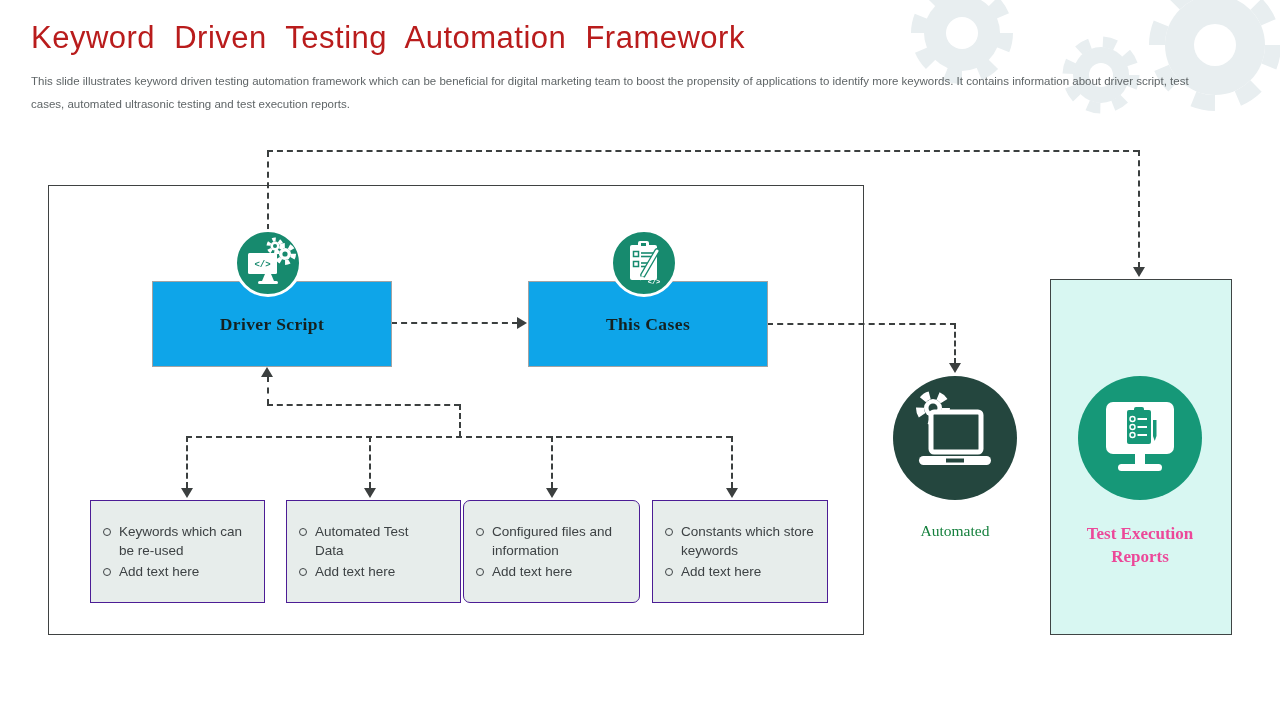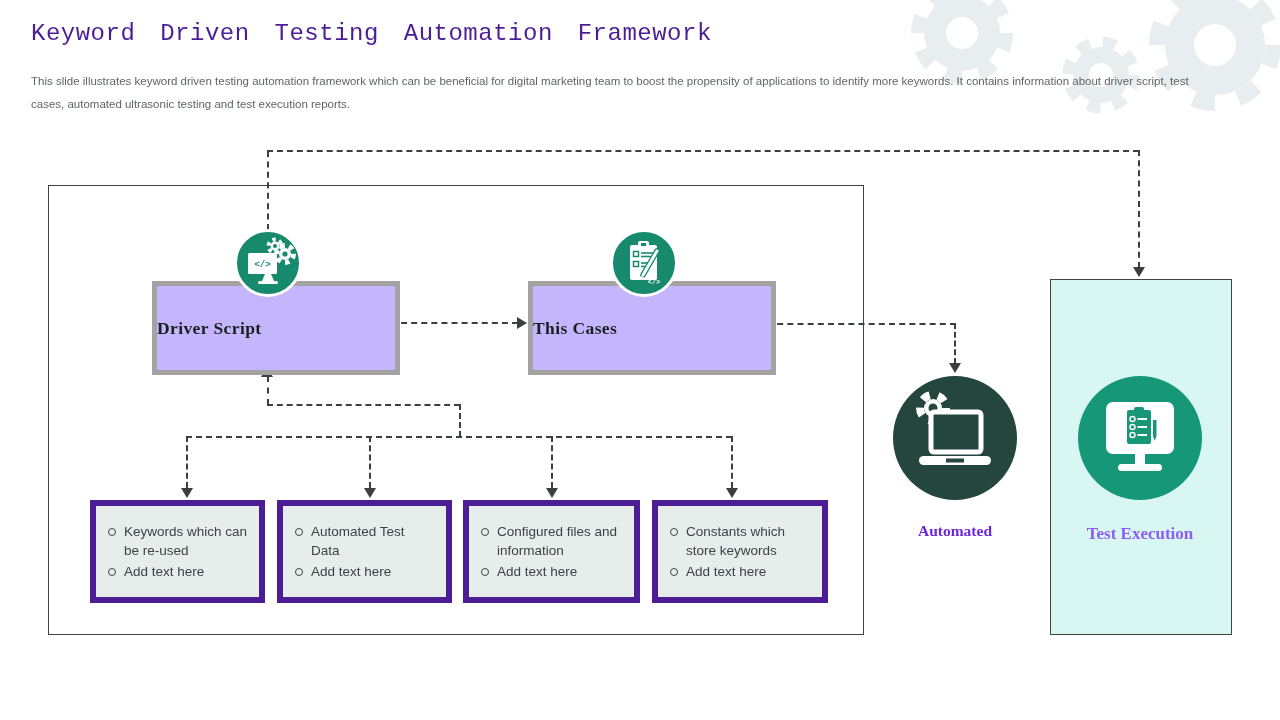--- a/index.html
+++ b/index.html
@@ -1,58 +1,58 @@
 <!DOCTYPE html>
 <html><head>
 <meta charset="utf-8">
 <style>
   html,body{margin:0;padding:0;background:#ffffff;}
   .stage{position:relative;width:1280px;height:720px;background:#ffffff;overflow:hidden;
          font-family:"Liberation Sans",sans-serif;}
   .abs{position:absolute;}
 
   
-  .title{left:31px;top:20px;width:1000px;font-family:Liberation Mono, monospace;
-         font-size:24px;color:#4c1d95;word-spacing:10px;letter-spacing:.5px;}
+  .title{left:31px;top:20px;width:1000px;font-family:Liberation Sans, sans-serif;
+         font-size:31px;color:#b91c1c;word-spacing:10px;letter-spacing:.5px;}
   .subtitle{left:31px;top:70px;width:1180px;font-size:11.5px;line-height:23px;color:#5f6567;}
 
   
   .gears-svg{left:860px;top:0;}
 
   
   .outer-box{left:48px;top:185px;width:814px;height:448px;border:1px solid #3f4242;background:#ffffff;}
 
   
-  .cyanbox{background:#c4b5fd;border:5px solid #a3a3a3;display:flex;align-items:center;}
+  .cyanbox{background:#0ea5e9;border:1px solid #a3a3a3;display:flex;align-items:center;justify-content:center;}
   .cyanbox .lbl{font-family:"Liberation Serif",serif;font-weight:bold;font-size:17.5px;color:#15211f;letter-spacing:.4px;}
   .box-driver{left:152px;top:281px;width:238px;height:84px;}
   .box-testcases{left:528px;top:281px;width:238px;height:84px;}
 
   
   .circle-sm{width:62px;height:62px;border-radius:50%;background:#178a6e;border:3px solid #ffffff;}
   .circ-driver{left:234px;top:229px;}
   .circ-testcases{left:610px;top:229px;}
 
   
-  .dbox{top:500px;height:103px;background:#e7edeb;border:6px solid #4c1d95;
+  .dbox{top:500px;height:103px;background:#e7edeb;border:1px solid #4c1d95;
         display:flex;flex-direction:column;justify-content:center;padding:0 6px 0 10px;box-sizing:border-box;}
   .ditem{display:flex;align-items:flex-start;margin:1px 0;}
   .bullet{flex:0 0 auto;width:6px;height:6px;border:1.4px solid #3f4446;border-radius:50%;margin:6px 8px 0 2px;}
   .dtext{font-size:13.5px;line-height:19px;color:#3d4244;}
 
   
   .circle-dark{left:893px;top:376px;width:124px;height:124px;border-radius:50%;background:#24463e;}
   .lbl-ultra{left:865px;top:520px;width:180px;text-align:center;font-family:"Liberation Serif",serif;
-             font-weight:bold;font-size:15.5px;line-height:22px;color:#6d28d9;word-spacing:3px;}
+             font-weight:normal;font-size:15.5px;line-height:22px;color:#15803d;word-spacing:3px;}
 
   
   .panel{left:1050px;top:279px;width:180px;height:354px;background:#d8f7f2;border:1px solid #3f4444;}
   .circle-rep{left:1078px;top:376px;width:124px;height:124px;border-radius:50%;background:#169878;}
   .lbl-rep{left:1050px;top:522px;width:180px;text-align:center;font-family:"Liberation Serif",serif;
-           font-weight:bold;font-size:17px;line-height:23px;color:#8b5cf6;}
+           font-weight:bold;font-size:17px;line-height:23px;color:#ec4899;}
 
   
   .dash-h{border-top:2px dashed #3b3f3f;height:0;}
   .dash-v{border-left:2px dashed #3b3f3f;width:0;}
   .arr{width:0;height:0;}
   .arr-down{border-left:6px solid transparent;border-right:6px solid transparent;border-top:10px solid #3b3f3f;}
   .arr-up{border-left:6px solid transparent;border-right:6px solid transparent;border-bottom:10px solid #3b3f3f;}
   .arr-right{border-top:6px solid transparent;border-bottom:6px solid transparent;border-left:10px solid #3b3f3f;}
 
   .footer{left:0;right:0;top:688px;text-align:center;font-size:11.5px;color:#5b6163;}
@@ -158,31 +158,31 @@
   <div class="abs dbox" style="left:90px;width:175px;">
     <div class="ditem">
       <span class="bullet"></span>
       <span class="dtext">Keywords which can be re-used</span>
     </div>
     <div class="ditem">
       <span class="bullet"></span>
       <span class="dtext">Add text here</span>
     </div>
   </div>
-  <div class="abs dbox" style="left:277px;width:175px;">
+  <div class="abs dbox" style="left:286px;width:175px;">
     <div class="ditem">
       <span class="bullet"></span>
       <span class="dtext" style="max-width:110px;">Automated Test Data</span>
     </div>
     <div class="ditem">
       <span class="bullet"></span>
       <span class="dtext">Add text here</span>
     </div>
   </div>
-  <div class="abs dbox" style="left:463px;width:177px;">
+  <div class="abs dbox" style="left:463px;width:177px;border-radius:7px;">
     <div class="ditem">
       <span class="bullet"></span>
       <span class="dtext">Configured files and information</span>
     </div>
     <div class="ditem">
       <span class="bullet"></span>
       <span class="dtext">Add text here</span>
     </div>
   </div>
   <div class="abs dbox" style="left:652px;width:176px;">
@@ -225,16 +225,17 @@
       <line x1="59.5" y1="51" x2="69" y2="51" stroke="#ffffff" stroke-width="2"></line>
       <line x1="59.5" y1="59" x2="69" y2="59" stroke="#ffffff" stroke-width="2"></line>
       <rect x="75" y="44" width="3.5" height="16" fill="#169878"></rect>
       <polygon points="75,60 78.5,60 76.7,65" fill="#169878"></polygon>
       <rect x="57" y="78" width="10" height="12" fill="#ffffff"></rect>
       <rect x="40" y="88" width="44" height="7" rx="3.5" fill="#ffffff"></rect>
     </svg>
   </div>
   <div class="abs lbl-rep">
     <div>Test Execution</div>
+    <div>Reports</div>
   </div>
 
 
 </div>
 
 </body></html>

